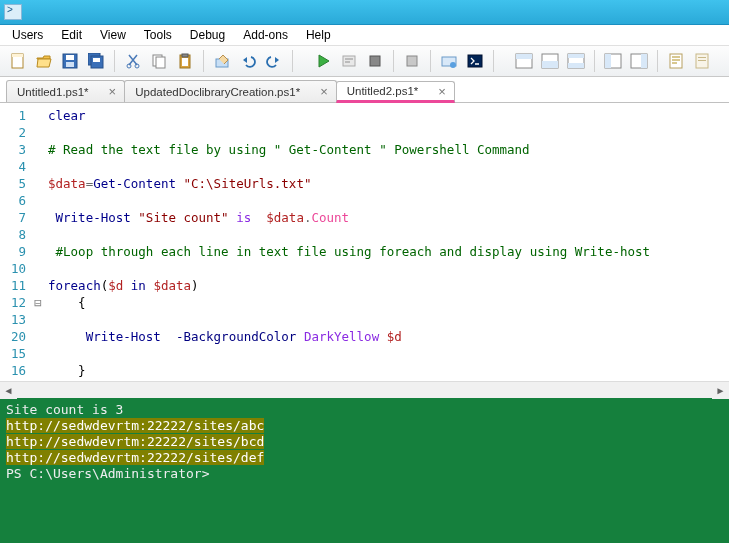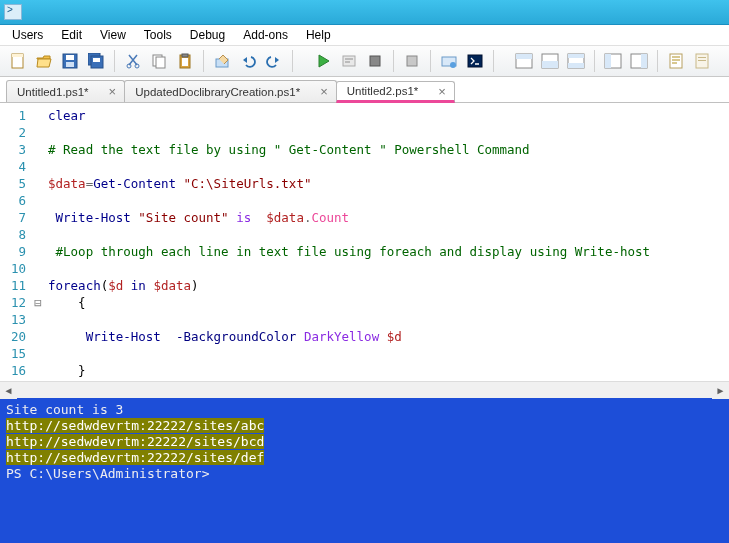--- a/index.html
+++ b/index.html
@@ -26,21 +26,21 @@
   .cm { color: #006400; }
   .var { color: #b22222; }
   .str { color: #8b0000; }
   .op { color: #696969; }
   .param { color: #000080; }
   .val { color: #8a2be2; }
   .mem { color: #ec4899; }
   .hscroll { height: 17px; background: #f0f0f0; border-top: 1px solid #dcdcdc; position: relative; }
   .hscroll .lar, .hscroll .rar { position: absolute; top: 0; width: 17px; height: 17px; background: #f0f0f0; display:flex;align-items:center;justify-content:center;color:#606060;font-size:10px;}
   .hscroll .lar { left: 0; } .hscroll .rar { right: 0; }
-  .console { height: 150px; background: #1d4ed8; color: #eeedf0; font-family: Consolas, "Lucida Console", monospace; font-size: 13px; line-height: 16px; padding: 4px 6px; overflow: hidden; }
+  .console { height: 150px; background: #15803d; color: #eeedf0; font-family: Consolas, "Lucida Console", monospace; font-size: 13px; line-height: 16px; padding: 4px 6px; overflow: hidden; }
   .console .hl { background: #808000; color: #fff; display: inline; }
   svg { display: block; }
 </style>
 </head>
 <body>
 
 <div class="titlebar">
   <div class="ps-icon"></div>
 </div>
 

